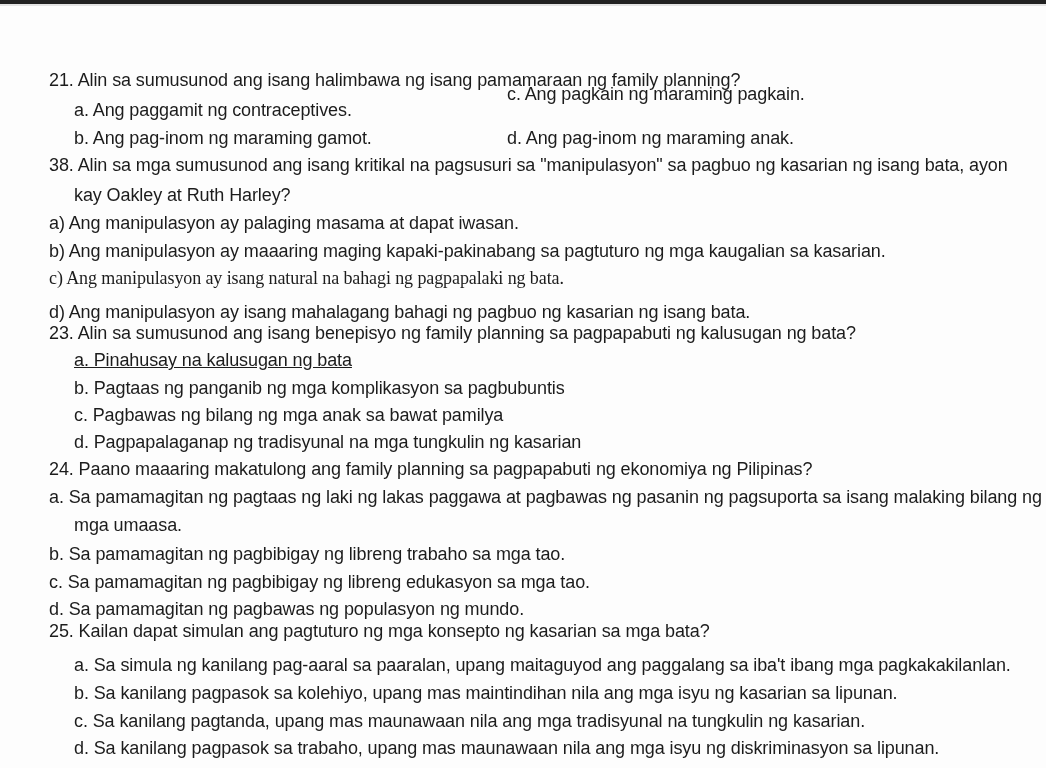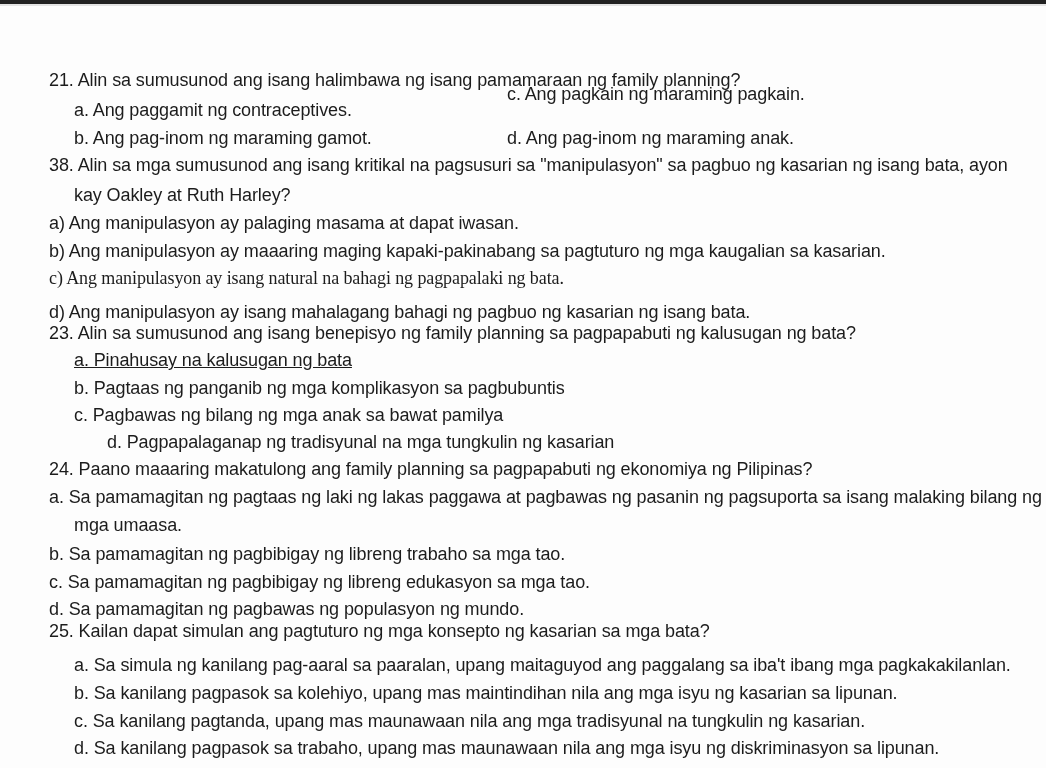--- a/index.html
+++ b/index.html
@@ -57,21 +57,21 @@
 <div class="line opt-indent" style="top:185px;">kay Oakley at Ruth Harley?</div>
 <div class="line opt-flush" style="top:213px;">a) Ang manipulasyon ay palaging masama at dapat iwasan.</div>
 <div class="line opt-flush" style="top:241px;">b) Ang manipulasyon ay maaaring maging kapaki-pakinabang sa pagtuturo ng mga kaugalian sa kasarian.</div>
 <div class="line opt-flush" style="top:268px;font-family:Liberation Serif, serif;">c) Ang manipulasyon ay isang natural na bahagi ng pagpapalaki ng bata.</div>
 <div class="line opt-flush" style="top:302px;">d) Ang manipulasyon ay isang mahalagang bahagi ng pagbuo ng kasarian ng isang bata.</div>
 
 <div class="line q" style="top:323px;">23. Alin sa  sumusunod ang isang benepisyo ng family planning sa pagpapabuti ng kalusugan ng bata?</div>
 <div class="line opt-indent" style="top:350px;text-decoration:underline;">a. Pinahusay na kalusugan ng bata</div>
 <div class="line opt-indent" style="top:378px;">b. Pagtaas ng panganib ng mga komplikasyon sa pagbubuntis</div>
 <div class="line opt-indent" style="top:405px;">c. Pagbawas ng bilang ng mga anak sa bawat pamilya</div>
-<div class="line opt-indent" style="top:432px;margin-left:33px;">d. Pagpapalaganap ng tradisyunal na mga tungkulin ng kasarian</div>
+<div class="line opt-indent" style="top:432px;">d. Pagpapalaganap ng tradisyunal na mga tungkulin ng kasarian</div>
 
 <div class="line q" style="top:459px;">24. Paano maaaring makatulong ang family planning sa pagpapabuti ng ekonomiya ng Pilipinas?</div>
 <div class="line opt-flush" style="top:487px;">a. Sa pamamagitan ng pagtaas ng laki ng lakas paggawa at pagbawas ng pasanin ng pagsuporta sa isang malaking bilang ng</div>
 <div class="line opt-indent" style="top:515px;">mga umaasa.</div>
 <div class="line opt-flush" style="top:544px;">b. Sa pamamagitan ng pagbibigay ng libreng trabaho sa mga tao.</div>
 <div class="line opt-flush" style="top:572px;">c. Sa pamamagitan ng pagbibigay ng libreng edukasyon sa mga tao.</div>
 <div class="line opt-flush" style="top:599px;">d. Sa pamamagitan ng pagbawas ng populasyon ng mundo.</div>
 
 <div class="line q" style="top:621px;">25. Kailan dapat simulan ang pagtuturo ng mga konsepto ng kasarian sa mga bata?</div>
 <div class="line opt-indent" style="top:655px;">a. Sa simula ng kanilang pag-aaral sa paaralan, upang maitaguyod ang paggalang sa iba't ibang mga pagkakakilanlan.</div>

